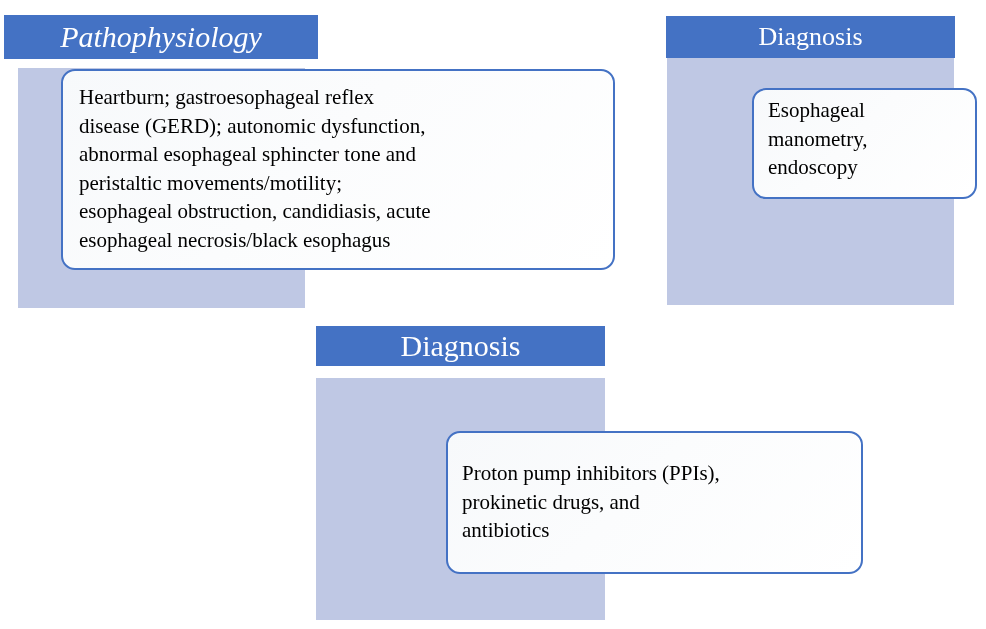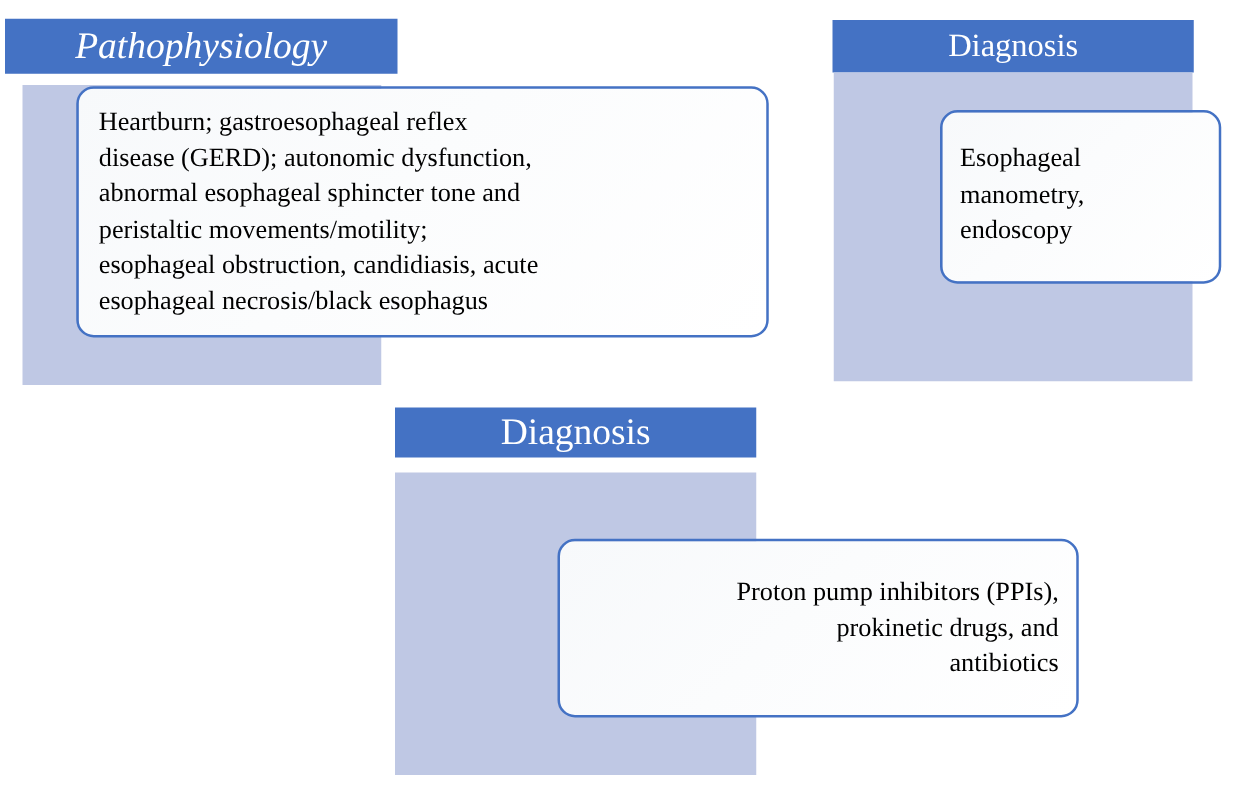--- a/index.html
+++ b/index.html
@@ -84,40 +84,39 @@
     width: 289px; height: 42px;
     line-height: 42px;
     font-size: 26px;
   }
   #diag-panel {
     left: 667px; top: 58px;
     width: 287px; height: 247px;
   }
   #diag-callout {
     left: 752px; top: 88px;
-    width: 225px; height: 139px;
-    padding: 22px 14px 10px 14px;
+    width: 225px; height: 111px;
+    padding: 6px 14px 10px 14px;
   }
 
   
   #treat-header {
     left: 316px; top: 326px;
     width: 289px; height: 40px;
     line-height: 40px;
     font-size: 30px;
   }
   #treat-panel {
     left: 316px; top: 378px;
     width: 289px; height: 242px;
   }
   #treat-callout {
     left: 446px; top: 431px;
     width: 417px; height: 143px;
     padding: 26px 14px 10px 14px;
-    text-align: right;
   }
 </style>
 </head>
 <body>
 
 <div class="stage">
 
   <div class="header-bar" id="patho-header">
     <span>Pathophysiology</span>
   </div>

